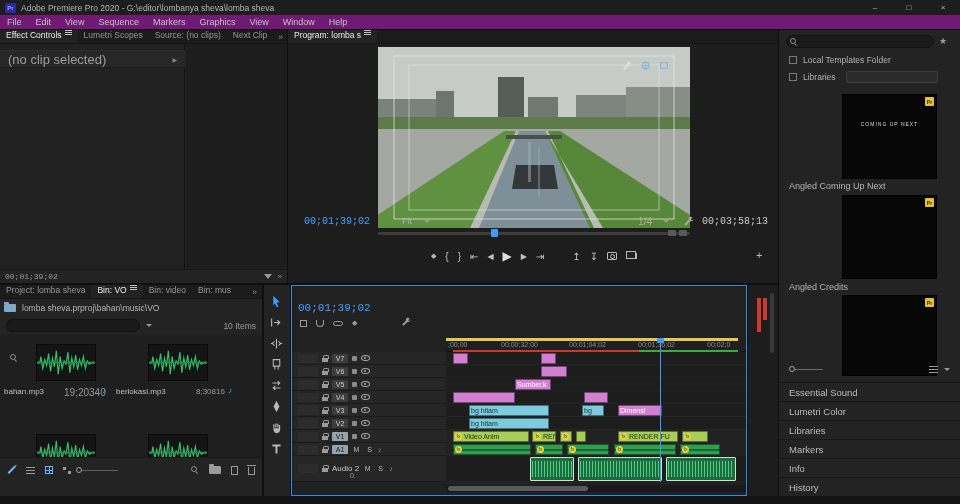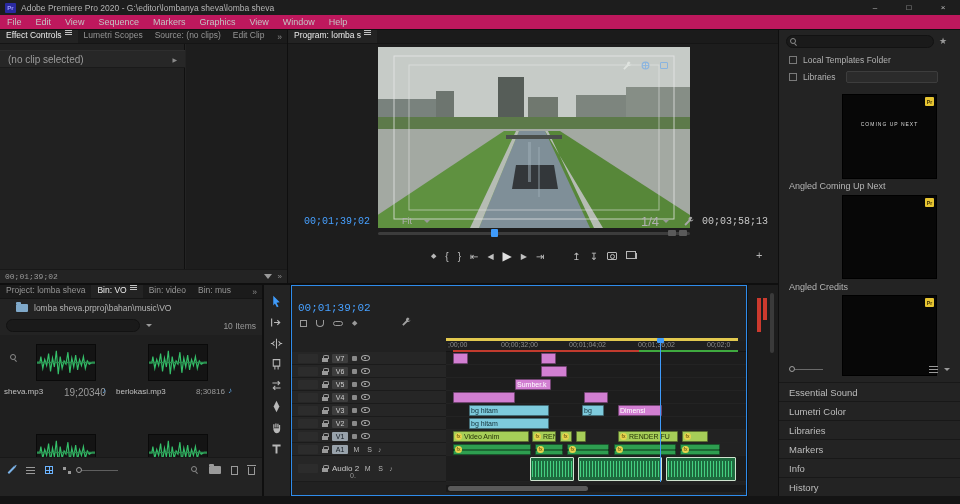--- a/index.html
+++ b/index.html
@@ -86,21 +86,21 @@
   <div class="abs" style="left:0;top:0;width:960px;height:15px;background:#1d1d1d;display:flex;align-items:center">
     <span style="width:11px;height:10px;background:#2a2aa0;color:#9f9fff;font-size:6px;font-weight:bold;display:flex;align-items:center;justify-content:center;margin:0 5px;border-radius:1px">Pr</span>
     <span style="font-size:8.5px;color:#b5b5b5">Adobe Premiere Pro 2020 - G:\editor\lombanya sheva\lomba sheva</span>
     <span style="margin-left:auto;display:flex">
       <span class="wb">–</span>
       <span class="wb">□</span>
       <span class="wb">×</span>
     </span>
   </div>
 
-  <div class="abs" style="left:0;top:15px;width:960px;height:14px;background:#be185d;display:flex;align-items:center;font-size:9px;color:#c3c3c3">
+  <div class="abs" style="left:0;top:15px;width:960px;height:14px;background:#701a75;display:flex;align-items:center;font-size:9px;color:#c3c3c3">
     <span style="padding:0 7px">File</span>
     <span style="padding:0 7px">Edit</span>
     <span style="padding:0 7px">View</span>
     <span style="padding:0 7px">Sequence</span>
     <span style="padding:0 7px">Markers</span>
     <span style="padding:0 7px">Graphics</span>
     <span style="padding:0 7px">View</span>
     <span style="padding:0 7px">Window</span>
     <span style="padding:0 7px">Help</span>
   </div>
@@ -111,27 +111,27 @@
           <span>Effect Controls</span>
           <span class="burger"></span>
         </div>
       <div class="tab">
           <span>Lumetri Scopes</span>
         </div>
       <div class="tab">
           <span>Source: (no clips)</span>
         </div>
       <div class="tab">
-          <span>Edit Clip</span>
+          <span>Next Clip</span>
         </div>
       <div class="ovf">»</div>
     </div>
     <div class="abs" style="left:0;top:14px;width:185px;height:225px;background:#212121;border-right:1px solid #101010">
       <div class="abs" style="left:0;top:6px;width:185px;height:18px;background:#272727;border-top:1px solid #2e2e2e;border-bottom:1px solid #1a1a1a;display:flex;align-items:center;padding:0 8px">
-        <span style="font-size:10px;color:#9c9c9c">(no clip selected)</span>
+        <span style="font-size:13px;color:#9c9c9c">(no clip selected)</span>
         <span style="margin-left:auto;font-size:6px;color:#8a8a8a">▶</span>
       </div>
     </div>
     <div class="abs" style="left:186px;top:14px;width:101px;height:225px;background:#1d1d1d"></div>
     <div class="abs" style="left:0;top:239px;width:287px;height:14px;background:#232323;border-top:1px solid #181818;display:flex;align-items:center;padding:0 5px;gap:6px">
       <span class="mono" style="font-size:8px;color:#9a9a9a">00;01;39;02</span>
       <span style="margin-left:auto"></span>
       <span class="funnel"></span>
       <span style="font-size:8px;color:#8a8a8a">»</span>
     </div>
@@ -182,21 +182,21 @@
       <span class="abs" style="right:22px;top:15px;width:8px;height:7px;border:1px solid #8ab4e0;border-radius:1px"></span>
     </div>
 
     <div class="abs" style="left:0;top:184px;width:490px;height:14px;display:flex;align-items:center">
       <span class="mono tcblue" style="font-size:10px;margin-left:16px">00;01;39;02</span>
       <span style="margin-left:32px;font-size:9px;color:#b0b0b0;display:flex;align-items:center;gap:12px">
           <span>Fit</span>
           <span class="caret"></span>
         </span>
       <span style="margin-left:auto"></span>
-      <span style="font-size:13px;color:#b0b0b0;display:flex;align-items:center;gap:4px">
+      <span style="font-size:10px;color:#b0b0b0;display:flex;align-items:center;gap:11px">
           <span>1/4</span>
           <span class="caret"></span>
         </span>
       <span style="margin:0 8px 0 14px;width:11px;height:11px">
         <svg viewBox="0 0 16 16" width="11" height="11">
             <path d="M11.5 1a3.5 3.5 0 0 0-3.3 4.7L2 12l2 2 6.3-6.2A3.5 3.5 0 0 0 15 4.4l-2.2 2.2-1.4-1.4L13.6 3A3.5 3.5 0 0 0 11.5 1z" fill="#a8a8a8"></path>
           </svg>
       </span>
       <span class="mono" style="font-size:10px;color:#c8c8c8;margin-right:10px">00;03;58;13</span>
     </div>
@@ -236,21 +236,21 @@
           <span class="burger"></span>
         </div>
       <div class="tab">
           <span>Bin: video</span>
         </div>
       <div class="tab">
           <span>Bin: mus</span>
         </div>
       <div class="ovf">»</div>
     </div>
-    <div class="abs" style="left:0;top:15px;width:262px;height:16px;display:flex;align-items:center;gap:6px;padding:0 16px">
+    <div class="abs" style="left:0;top:15px;width:262px;height:16px;display:flex;align-items:center;gap:6px;padding:0 4px">
       <span class="folder"></span>
       <span style="font-size:8.5px;color:#b5b5b5">lomba sheva.prproj\bahan\music\VO</span>
     </div>
     <div class="abs" style="left:0;top:32px;width:262px;height:17px;display:flex;align-items:center;padding:0 6px">
       <span class="abs" style="left:10px;top:36px;z-index:2"><span class="mag"></span></span>
       <input class="search" style="width: 134px;">
       <span class="caret" style="margin-left:6px"></span>
       <span style="margin-left:auto;font-size:8.5px;color:#9a9a9a">10 Items</span>
     </div>
     <div class="abs" style="left:0;top:50px;width:262px;height:122px;background:#1f1f1f;overflow:hidden">
@@ -258,21 +258,21 @@
       <div class="abs" style="left:36px;top:9px;width:60px;height:37px;background:#141414;border:1px solid #0a0a0a">
         <svg width="58" height="35" viewBox="0 0 60 24" preserveAspectRatio="none">
             <use href="#wf"></use>
           </svg>
       </div>
       <div class="abs" style="left:148px;top:9px;width:60px;height:37px;background:#141414;border:1px solid #0a0a0a">
         <svg width="58" height="35" viewBox="0 0 60 24" preserveAspectRatio="none">
             <use href="#wf"></use>
           </svg>
       </div>
-      <span class="abs" style="left:4px;top:52px;font-size:8px;color:#c0c0c0">sheva.mp3</span>
+      <span class="abs" style="left:4px;top:52px;font-size:8px;color:#c0c0c0">bahan.mp3</span>
       <span class="abs" style="left:64px;top:52px;font-size:10px;color:#9a9a9a">19;20340</span>
       <span class="abs" style="left:102px;top:51px;font-size:8px;color:#5fa8e8">♪</span>
       <span class="abs" style="left:116px;top:52px;font-size:8px;color:#c0c0c0">berlokasi.mp3</span>
       <span class="abs" style="left:196px;top:52px;font-size:8px;color:#9a9a9a">8;30816</span>
       <span class="abs" style="left:228px;top:51px;font-size:8px;color:#5fa8e8">♪</span>
 
       <div class="abs" style="left:36px;top:99px;width:60px;height:37px;background:#141414;border:1px solid #0a0a0a">
         <svg width="58" height="35" viewBox="0 0 60 24" preserveAspectRatio="none">
             <use href="#wf"></use>
           </svg>

